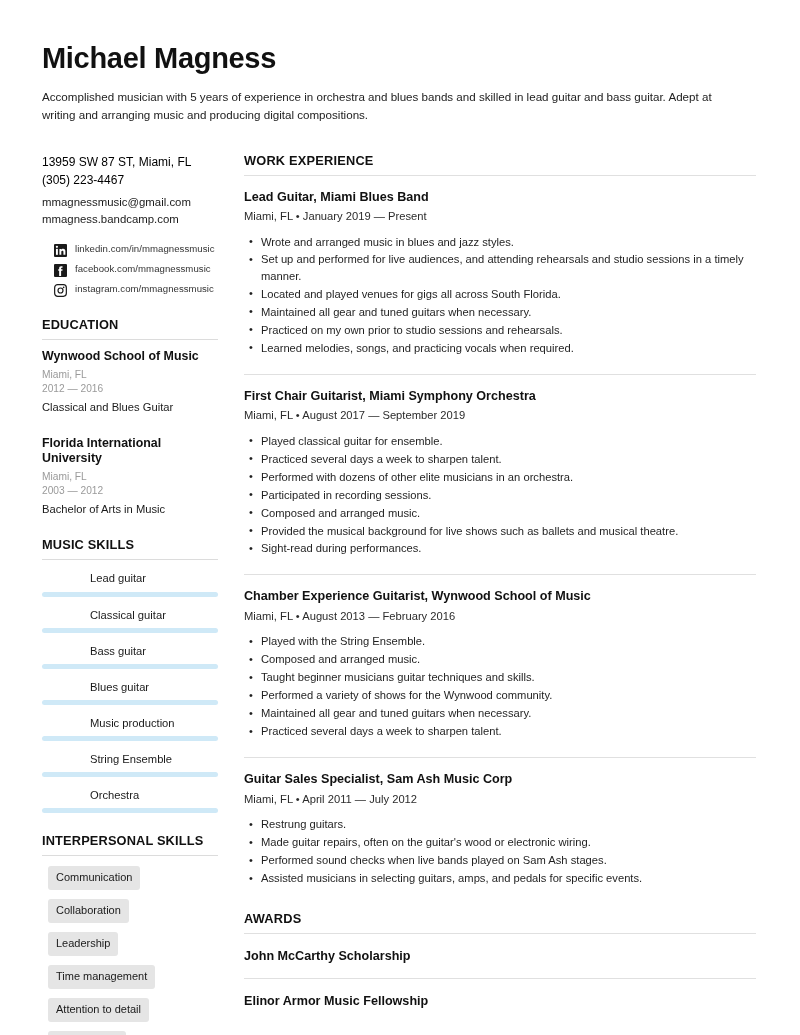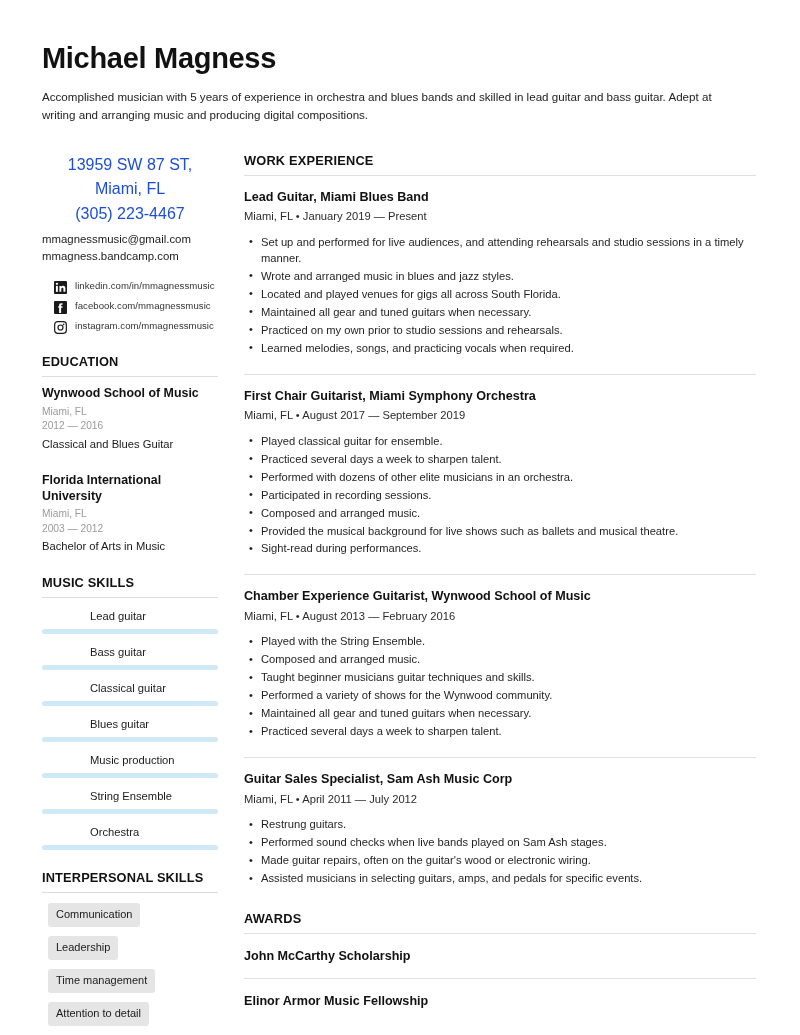--- a/index.html
+++ b/index.html
@@ -52,24 +52,23 @@
     width: 176px;
     flex: 0 0 176px;
   }
 
   .col-gap { width: 26px; flex: 0 0 26px; }
 
   .col-right { flex: 1 1 auto; }
 
   
   .contact-line {
-    font-size: 16px;
+    font-size: 12px;
     line-height: 1.55;
-    color: #1d4ed8;
-    text-align: center;
+    color: #000000;
   }
 
   .contact-small {
     font-size: 11.4px;
     line-height: 1.5;
     color: #1a1a1a;
   }
 
   .contact-block-2 { margin-top: 4px; }
 
@@ -329,25 +328,25 @@
 
       <div>
         <div class="sec-head">MUSIC SKILLS</div>
         <div class="rule"></div>
 
         <div class="skill-row">
           <div class="skill-label">Lead guitar</div>
           <div class="skill-bar"></div>
         </div>
         <div class="skill-row">
+          <div class="skill-label">Classical guitar</div>
+          <div class="skill-bar"></div>
+        </div>
+        <div class="skill-row">
           <div class="skill-label">Bass guitar</div>
-          <div class="skill-bar"></div>
-        </div>
-        <div class="skill-row">
-          <div class="skill-label">Classical guitar</div>
           <div class="skill-bar"></div>
         </div>
         <div class="skill-row">
           <div class="skill-label">Blues guitar</div>
           <div class="skill-bar"></div>
         </div>
         <div class="skill-row">
           <div class="skill-label">Music production</div>
           <div class="skill-bar"></div>
         </div>
@@ -360,20 +359,21 @@
           <div class="skill-bar"></div>
         </div>
       </div>
 
       <div>
         <div class="sec-head">INTERPERSONAL SKILLS</div>
         <div class="rule"></div>
 
         <div class="chips">
           <div><span class="chip">Communication</span></div>
+          <div><span class="chip">Collaboration</span></div>
           <div><span class="chip">Leadership</span></div>
           <div><span class="chip">Time management</span></div>
           <div><span class="chip">Attention to detail</span></div>
           <div><span class="chip">Organization</span></div>
         </div>
       </div>
 
     </div>
 
     <div class="col-gap"></div>
@@ -381,22 +381,22 @@
     <div class="col-right">
 
       <div>
         <div class="r-sec-head">WORK EXPERIENCE</div>
         <div class="r-rule"></div>
 
         <div class="job">
           <div class="job-title">Lead Guitar, Miami Blues Band</div>
           <div class="job-meta">Miami, FL • January 2019 — Present</div>
           <ul class="bullets">
+            <li>Wrote and arranged music in blues and jazz styles.</li>
             <li>Set up and performed for live audiences, and attending rehearsals and studio sessions in a timely manner.</li>
-            <li>Wrote and arranged music in blues and jazz styles.</li>
             <li>Located and played venues for gigs all across South Florida.</li>
             <li>Maintained all gear and tuned guitars when necessary.</li>
             <li>Practiced on my own prior to studio sessions and rehearsals.</li>
             <li>Learned melodies, songs, and practicing vocals when required.</li>
           </ul>
         </div>
 
         <div class="job-gap"></div>
         <div class="r-rule"></div>
 
@@ -431,22 +431,22 @@
         </div>
 
         <div class="job-gap"></div>
         <div class="r-rule"></div>
 
         <div class="job">
           <div class="job-title">Guitar Sales Specialist, Sam Ash Music Corp</div>
           <div class="job-meta">Miami, FL • April 2011 — July 2012</div>
           <ul class="bullets">
             <li>Restrung guitars.</li>
+            <li>Made guitar repairs, often on the guitar's wood or electronic wiring.</li>
             <li>Performed sound checks when live bands played on Sam Ash stages.</li>
-            <li>Made guitar repairs, often on the guitar's wood or electronic wiring.</li>
             <li>Assisted musicians in selecting guitars, amps, and pedals for specific events.</li>
           </ul>
         </div>
       </div>
 
       <div>
         <div class="awards-head">AWARDS</div>
         <div class="r-rule"></div>
         <div class="award-item">John McCarthy Scholarship</div>
         <div class="r-rule"></div>

